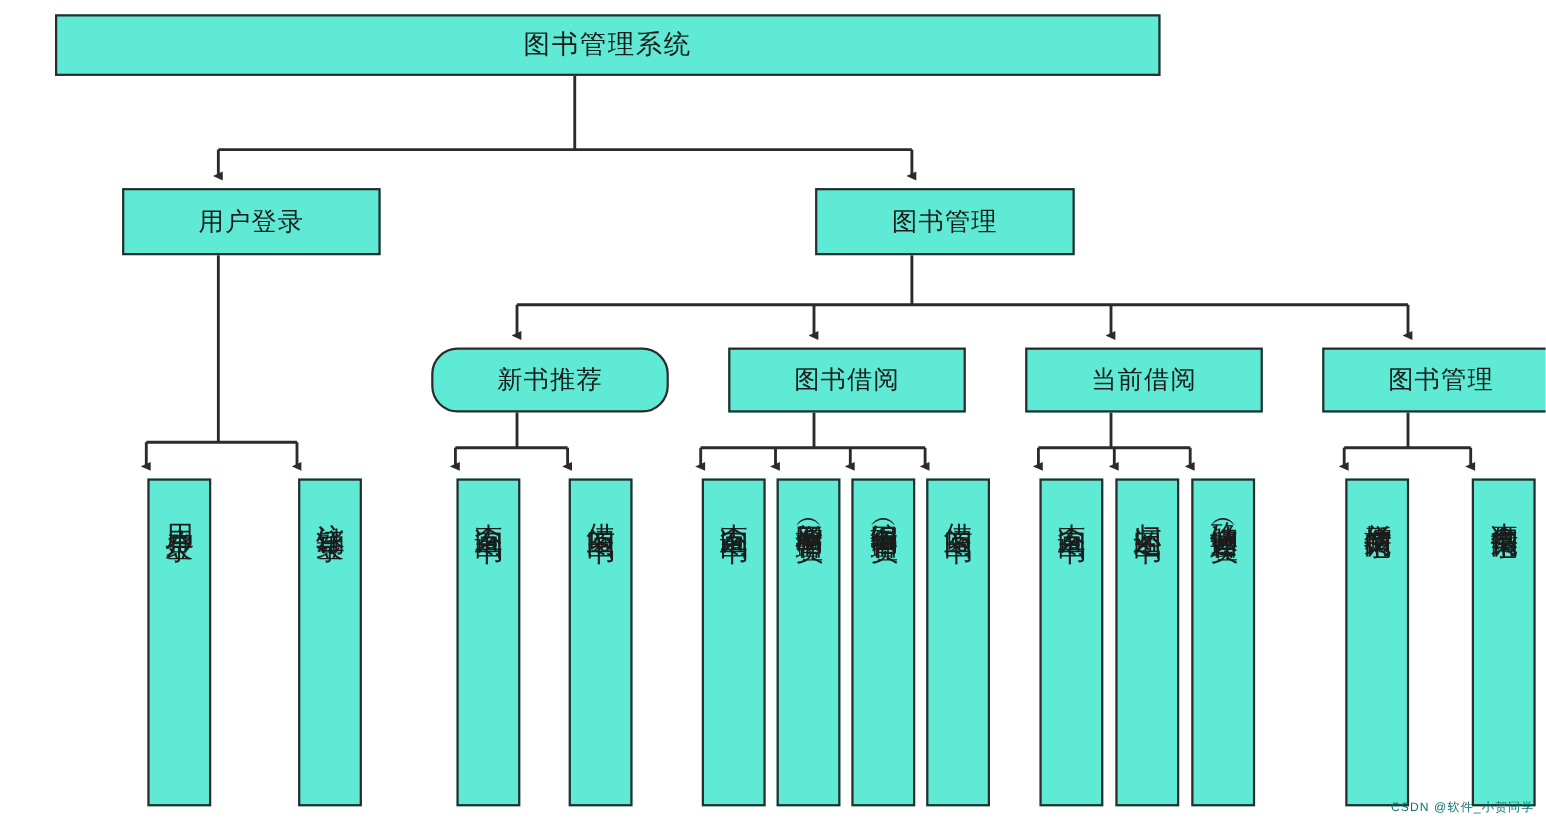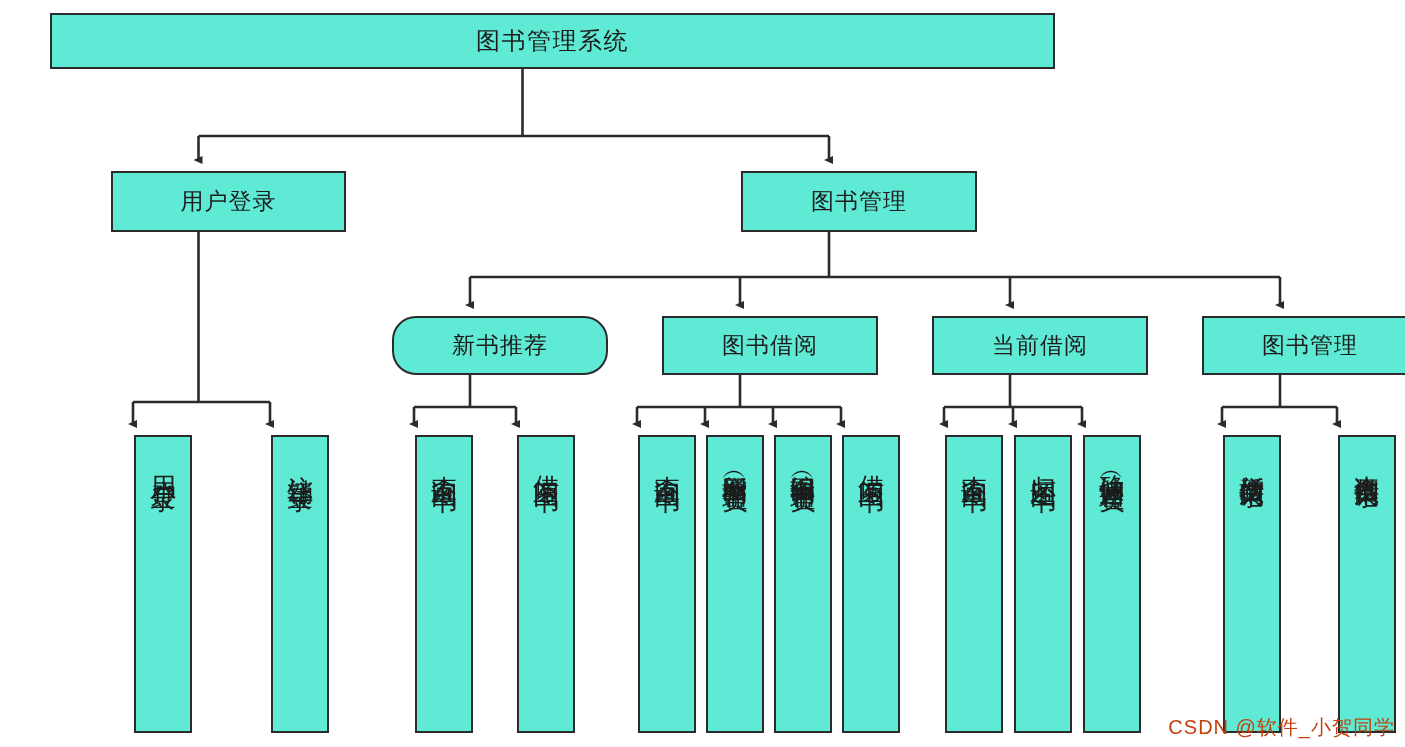--- a/index.html
+++ b/index.html
@@ -45,22 +45,22 @@
     line-height:1.06;
     letter-spacing:4px;
     white-space:nowrap;
   }
   .node.v.tall .label{font-size:25px;letter-spacing:2px;}
 
   #watermark{
     position:absolute;
     right:10px;
     bottom:6px;
-    font-size:20px;
-    color:#c2410c;
+    font-size:11px;
+    color:#0f766e;
     letter-spacing:1px;
     white-space:nowrap;
     pointer-events:none;
   }
 </style>
 </head>
 <body>
 
 <div id="diagram-root">
   <svg id="edge-layer" viewBox="0 0 1405 747" xmlns="http://www.w3.org/2000/svg">

